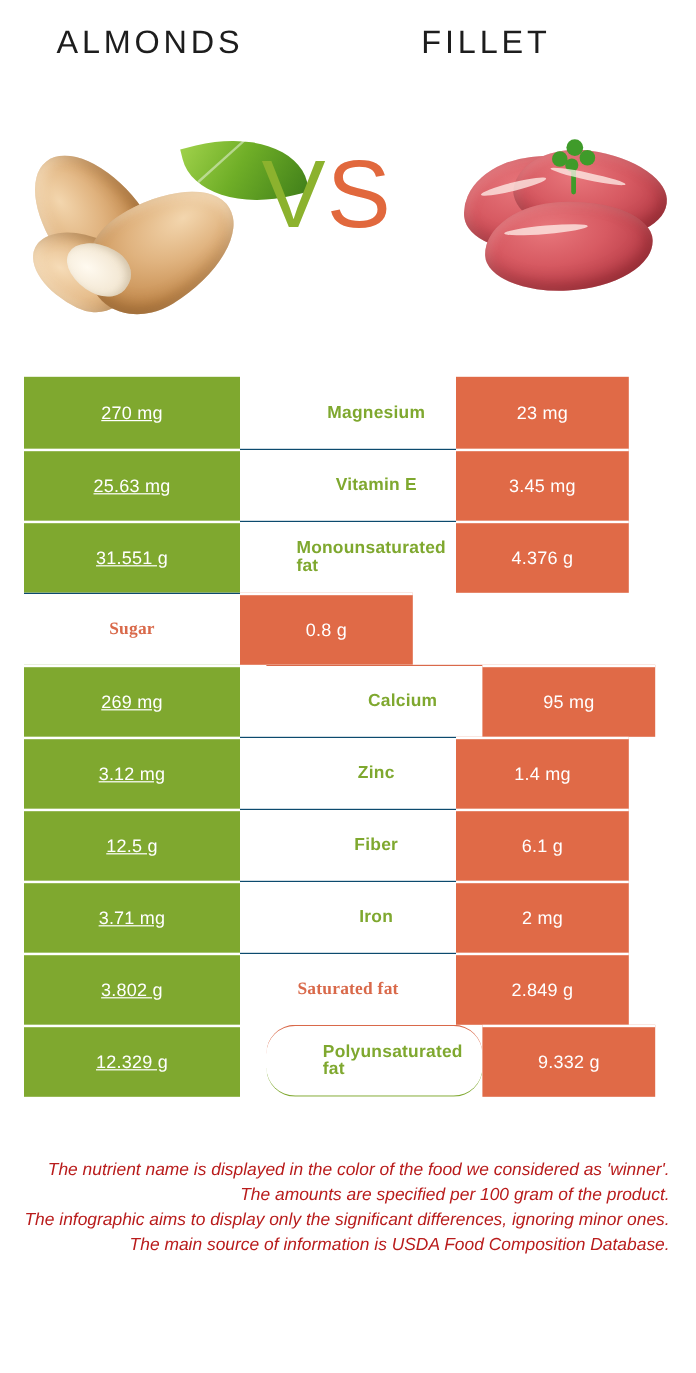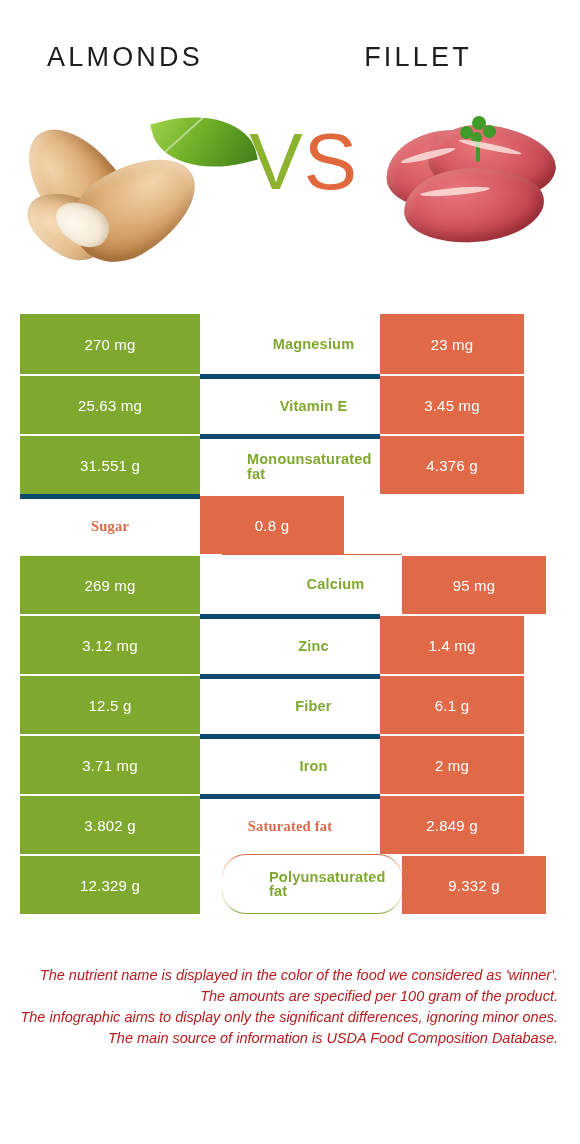--- a/index.html
+++ b/index.html
@@ -14,24 +14,23 @@
     font-family: "Liberation Sans", sans-serif;
     color: #222222;
     overflow: hidden;
     position: relative;
   }
 
   
   .header {
     height: 92px;
     display: flex;
-    align-items: center;
+    align-items: flex-start;
     padding-top: 22px;
     box-sizing: border-box;
-    gap: 13px;
   }
   .header-title {
     font-family: "Liberation Sans", sans-serif;
     font-size: 27px;
     font-weight: 300;
     letter-spacing: 3.2px;
     color: #1d1d1d;
     text-align: center;
     line-height: 1;
   }
@@ -59,21 +58,21 @@
   }
   .vs {
     position: absolute;
     left: 218px;
     top: 30px;
     width: 140px;
     font-size: 80px;
     font-weight: 400;
     letter-spacing: 1px;
     line-height: 1;
-    text-align: right;
+    text-align: left;
     font-family: "Liberation Sans", sans-serif;
   }
   .vs .v { color: #8cb22e; }
   .vs .s { color: #e1683d; }
 
   
   .almond {
     position: absolute;
     border-radius: 50% 50% 48% 48% / 62% 62% 38% 38%;
     background:
@@ -173,41 +172,42 @@
     justify-content: center;
     box-sizing: border-box;
     font-size: 15px;
     letter-spacing: .2px;
     line-height: 1;
   }
   .cell.left {
     width: 180px;
     background: #7fa82f;
     color: #ffffff;
+    text-decoration: underline;
   }
   .cell.mid {
     width: 180px;
     background: #ffffff;
     font-size: 14.5px;
     font-weight: 700;
   }
   .cell.right {
     width: 144px;
     background: #e06a47;
     color: #ffffff;
   }
   .cell.mid.green  { color: #7fa82f; padding-left: 47px; }
   .cell.mid.orange { color: #d9694a; font-family: Liberation Serif, serif; }
 
   
   .row + .row .cell.left,
   .row + .row .cell.right {
     border-top: 2px solid #ffffff;
   }
-  .row + .row .cell.mid       { border-top: 5px solid #0c4a6e; }
+  .row + .row .cell.mid       { border-top: 1px solid #0c4a6e; }
   .row + .row .cell.mid.sep-orange { border-top: 1px solid #d9694a; margin-left: 22px; }
   .row:last-child .cell.mid   { border-bottom: 1px solid #7fa82f; border-radius: 24px; }
 
   
   .footer {
     position: absolute;
     left: 20px;
     top: 965px;
     width: 538px;
     text-align: right;

